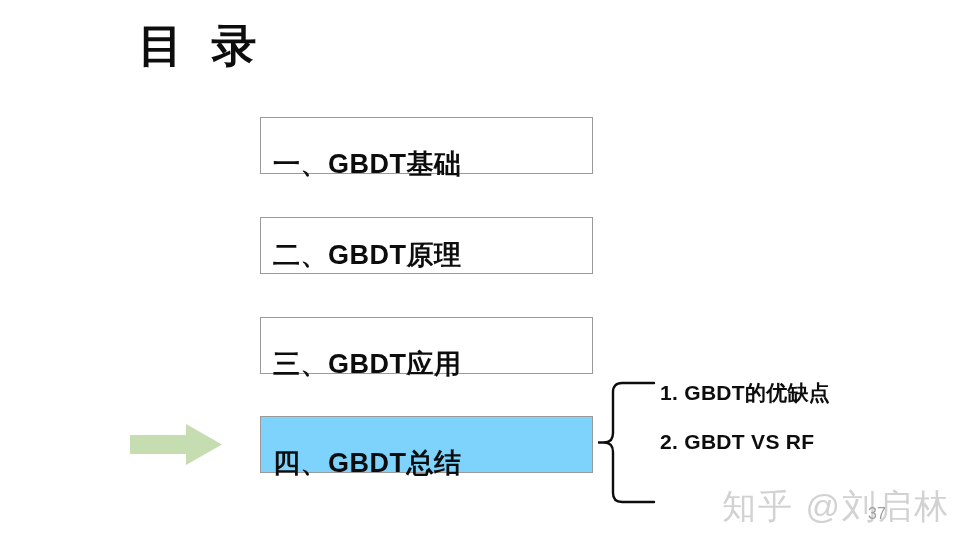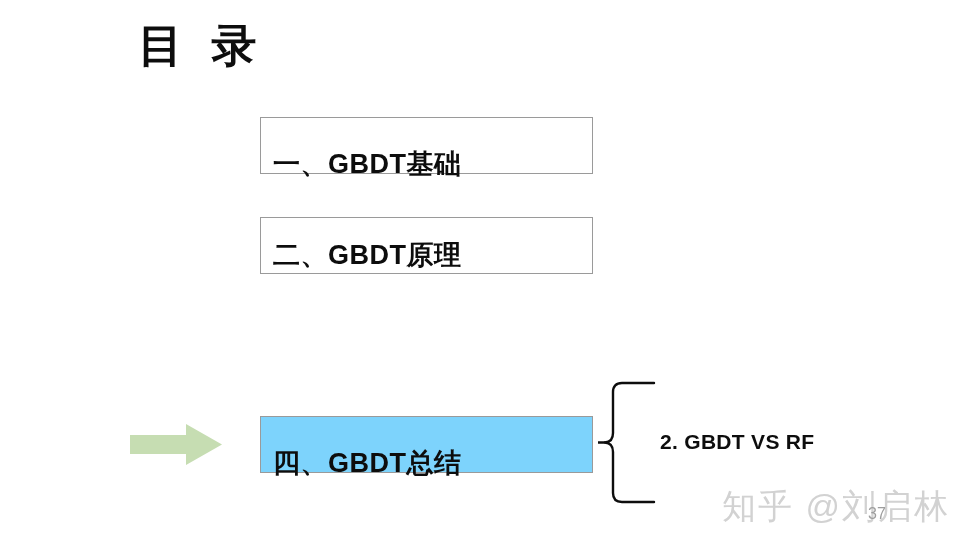--- a/index.html
+++ b/index.html
@@ -129,33 +129,37 @@
   <div id="slide-title">目 录</div>
 
   <div class="agenda-box" id="box-0">
     <span class="agenda-label">一、GBDT基础</span>
   </div>
 
   <div class="agenda-box" id="box-1">
     <span class="agenda-label">二、GBDT原理</span>
   </div>
 
+  <div class="agenda-box" id="box-2">
+    <span class="agenda-label">三、GBDT应用</span>
+  </div>
 
   <div class="agenda-box highlight" id="box-3">
     <span class="agenda-label">四、GBDT总结</span>
   </div>
 
   <svg id="pointer-arrow" viewBox="0 0 92 41">
     <polygon points="0,11 56,11 56,0 92,20.5 56,41 56,30 0,30" fill="#c6ddb2"></polygon>
   </svg>
 
   <svg id="brace" viewBox="0 0 58 125">
     <path d="M 56 3 L 24 3 Q 15 3 15 12 L 15 53 Q 15 62 7 62.5 Q 15 63 15 72 L 15 113 Q 15 122 24 122 L 56 122" fill="none" stroke="#0d0d0d" stroke-width="2.4" stroke-linecap="round" stroke-linejoin="round"></path>
     <path d="M 7 62.5 L 0 62.5" fill="none" stroke="#0d0d0d" stroke-width="2.4" stroke-linecap="round"></path>
   </svg>
 
+  <div class="sub-item" id="sub-0">1. GBDT的优缺点</div>
   <div class="sub-item" id="sub-1">2. GBDT VS RF</div>
 
   <div id="watermark">知乎 @刘启林</div>
 
   <div id="page-number">37</div>
 
 </div>
 
 </body></html>

